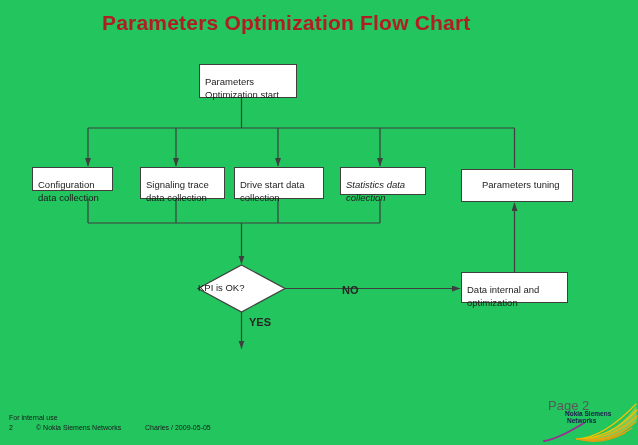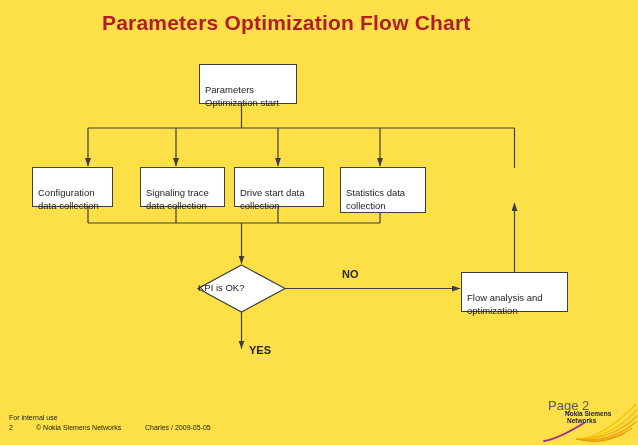--- a/index.html
+++ b/index.html
@@ -1,19 +1,19 @@
 <!DOCTYPE html>
 <html><head>
 <meta charset="utf-8">
 <style>
   html,body{margin:0;padding:0;background:#888;}
   .slide{
     position:relative;
     width:638px;height:445px;
-    background:#fde047;
+    background:#22c55e;
     font-family:"Liberation Sans", sans-serif;
     overflow:hidden;
   }
   .slide-title{
     position:absolute;
     left:102px;top:11px;
     font-size:21px;
     font-weight:bold;
     color:#b01e24;
     letter-spacing:0.2px;
@@ -23,43 +23,43 @@
     position:absolute;left:0;top:0;width:638px;height:445px;
   }
   .node{
     position:absolute;
     box-sizing:border-box;
     border:1.2px solid #3f3f3f;
     background:#ffffff;
     font-size:9.5px;
     line-height:12.5px;
     color:#1c1c1c;
-    padding:19px 5px;
+    padding:11px 5px;
   }
   .node-start{left:199px;top:64px;width:98px;height:34px;}
   .node-config{left:32px;top:167px;width:81px;height:20px;}
-  .node-signaling{left:140px;top:167px;width:85px;height:24px;}
+  .node-signaling{left:140px;top:167px;width:85px;height:32px;}
   .node-drive{left:234px;top:167px;width:90px;height:32px;}
-  .node-stats{left:340px;top:167px;width:86px;height:46px;}
+  .node-stats{left:340px;top:167px;width:86px;height:28px;font-style:italic;}
   .node-tuning{left:461px;top:169px;width:112px;height:33px;display:flex;align-items:center;padding-left:20px;}
   .node-analysis{left:461px;top:272px;width:107px;height:31px;}
   .node-end{left:198px;top:350px;width:104px;height:31px;}
   .decision-label{
     position:absolute;
     left:198px;top:282px;width:90px;
     text-align:left;
     font-size:9.5px;color:#1c1c1c;
   }
   .branch-label{
     position:absolute;
     font-size:11px;color:#262626;
     font-weight:bold;
   }
-  .branch-no{left:342px;top:268px;}
-  .branch-yes{left:249px;top:316px;margin-top:28px;}
+  .branch-no{left:342px;top:284px;}
+  .branch-yes{left:249px;top:316px;}
   .footer-text{
     position:absolute;
     font-size:7px;color:#1a1a1a;
     white-space:nowrap;
   }
   .f-internal{left:9px;top:414px;}
   .f-page-num{left:9px;top:424px;}
   .f-copyright{left:36px;top:424px;}
   .f-author{left:145px;top:424px;}
   .nsn-logo-svg{position:absolute;left:540px;top:398px;width:98px;height:47px;}
@@ -111,21 +111,22 @@
       <path d="M514.5 272 V203" marker-end="url(#arrow)"></path>
       <polygon points="241.5,265 285,288.5 241.5,312 198,288.5" fill="#ffffff"></polygon>
     </g>
   </svg>
 
   <div class="node node-start">Parameters Optimization start</div>
   <div class="node node-config">Configuration data collection</div>
   <div class="node node-signaling">Signaling trace data collection</div>
   <div class="node node-drive">Drive start data collection</div>
   <div class="node node-stats">Statistics data collection</div>
-  <div class="node node-analysis">Flow analysis and optimization</div>
+  <div class="node node-tuning">Parameters tuning</div>
+  <div class="node node-analysis">Data internal and optimization</div>
 
   <div class="decision-label">KPI is OK?</div>
   <div class="branch-label branch-no">NO</div>
   <div class="branch-label branch-yes">YES</div>
 
   <div class="footer-text f-internal">For internal use</div>
   <div class="footer-text f-page-num">2</div>
   <div class="footer-text f-copyright">© Nokia Siemens Networks</div>
   <div class="footer-text f-author">Charles / 2009-05-05</div>
 

